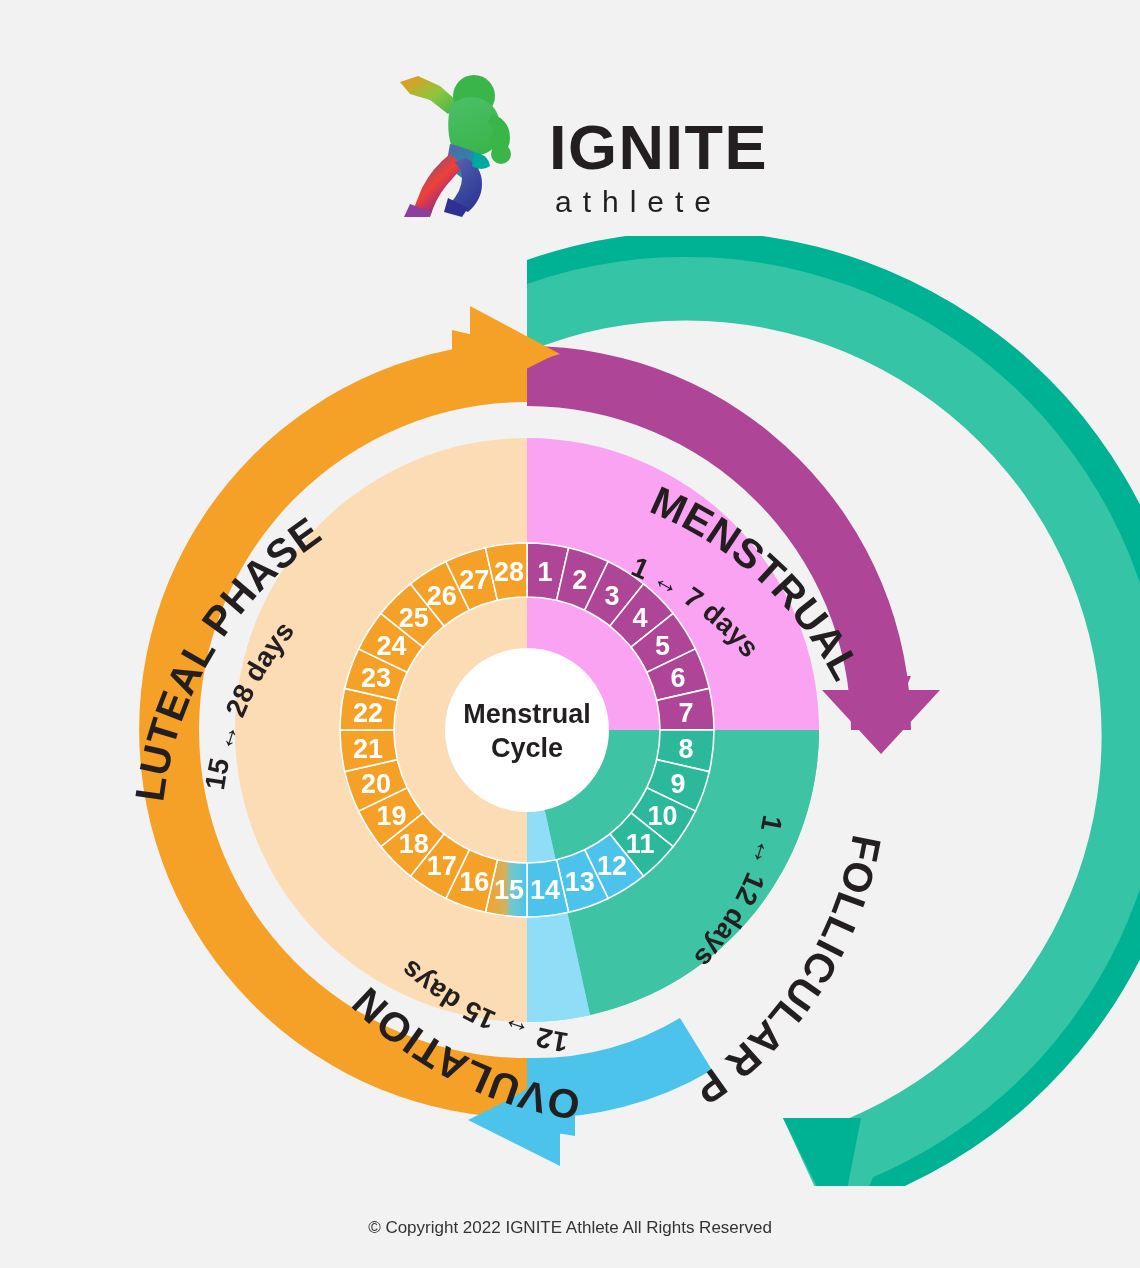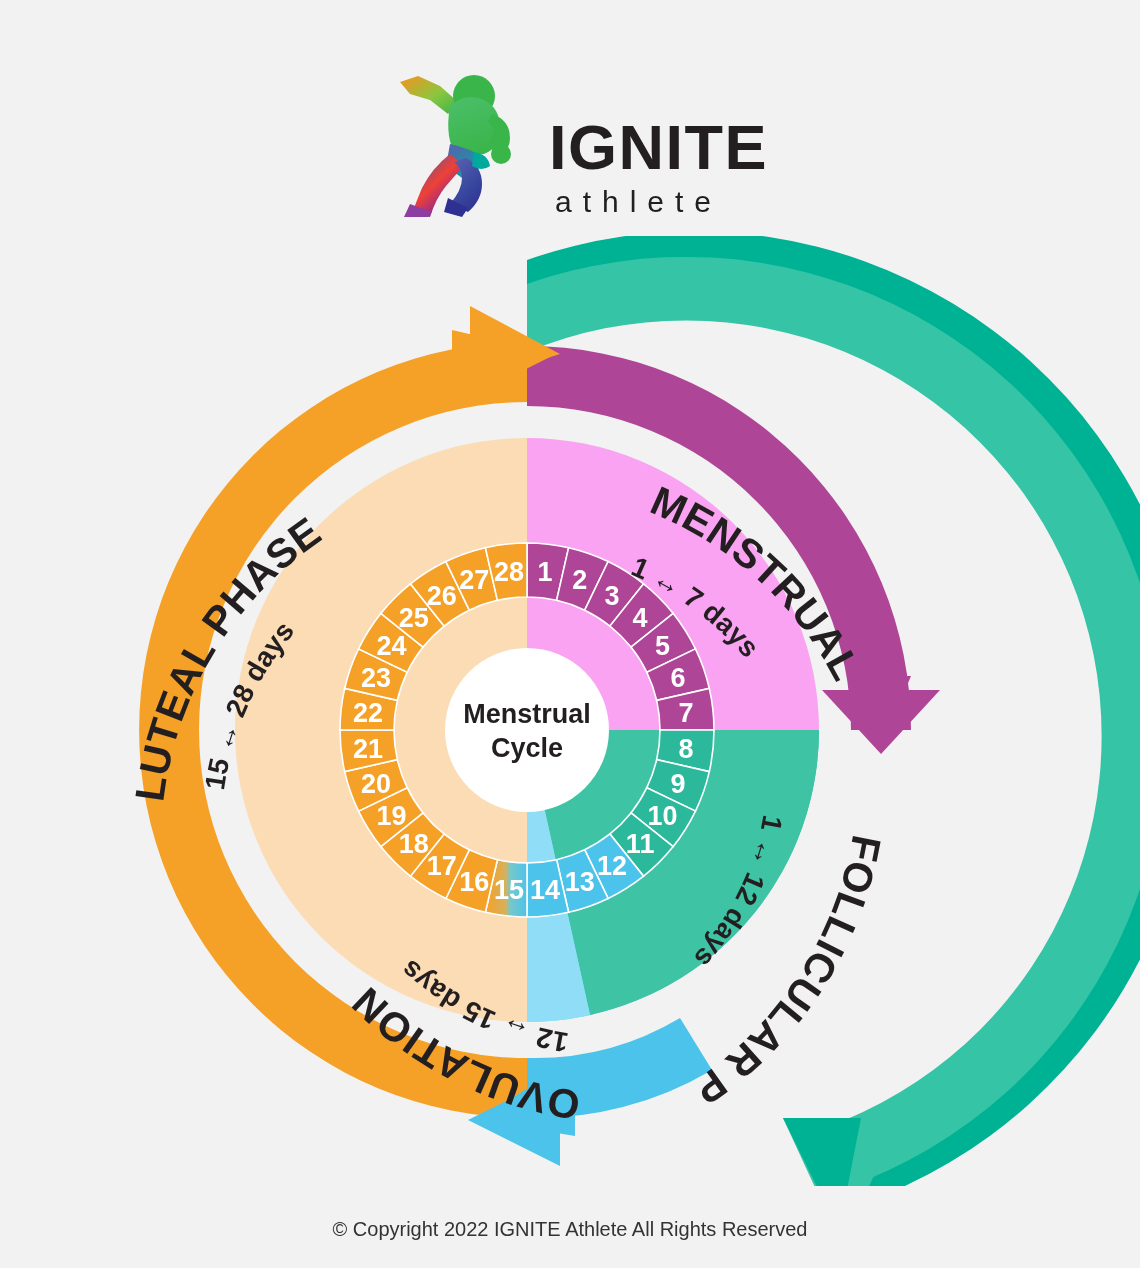--- a/index.html
+++ b/index.html
@@ -105,21 +105,21 @@
   }
 
   
   .copyright {
     position: absolute;
     left: 0;
     top: 1218px;
     width: 1140px;
     text-align: center;
     font-family: "Liberation Sans", sans-serif;
-    font-size: 20px;
+    font-size: 17px;
     color: #333333;
   }
 </style>
 </head>
 <body>
 
 <div id="stage">
 
   <div class="logo-block">
     <svg class="logo-mark" viewBox="0 0 148 155">

